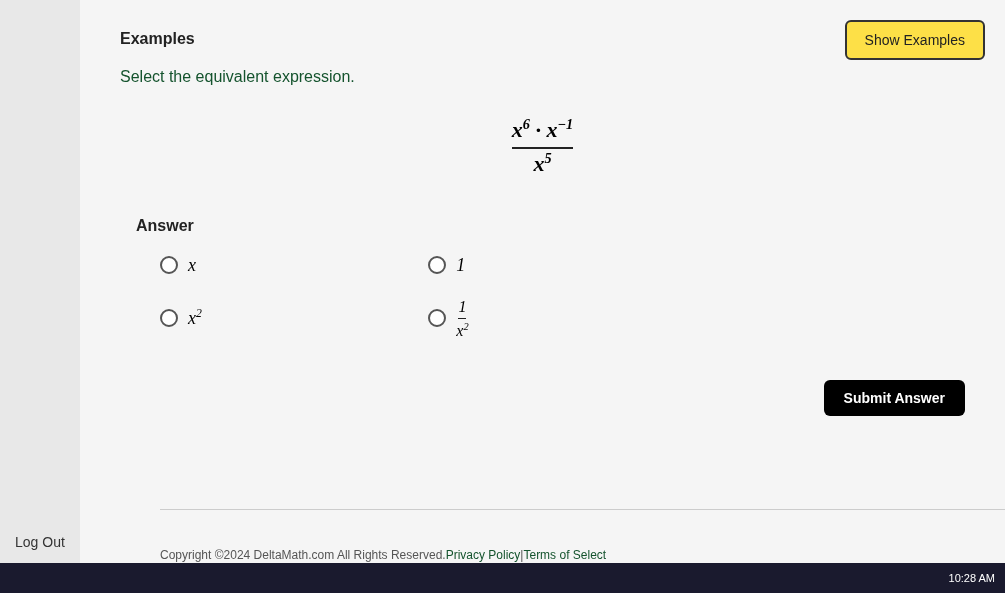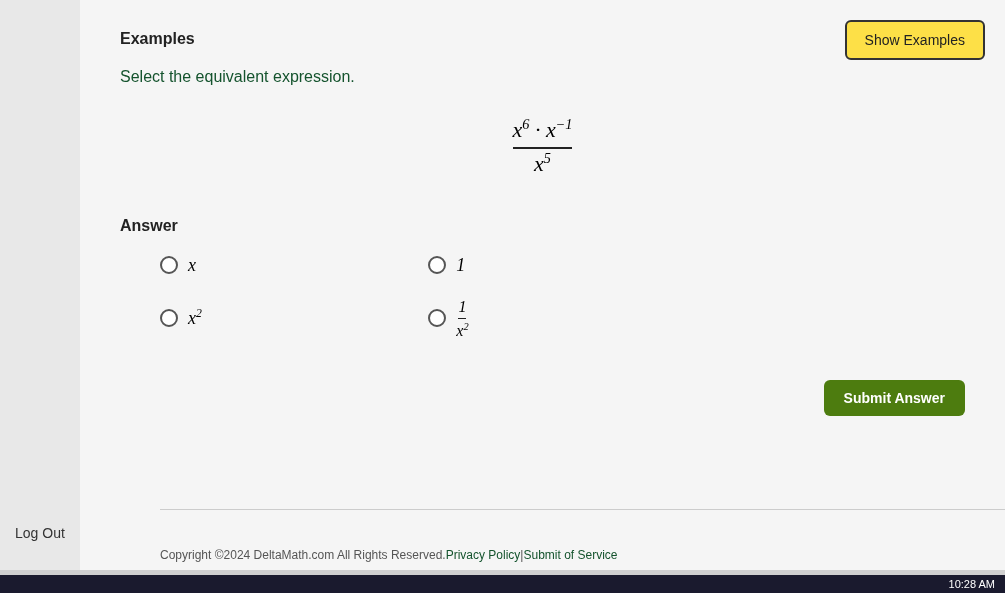--- a/index.html
+++ b/index.html
@@ -35,33 +35,35 @@
     }
     .expression-container {
       text-align: center;
       margin: 20px 0 40px 0;
     }
     .fraction {
       display: inline-flex;
       flex-direction: column;
       align-items: center;
       font-size: 22px;
+      font-weight: bold;
     }
     .fraction .numerator {
       padding-bottom: 4px;
       border-bottom: 2px solid #222;
     }
     .fraction .denominator {
     }
     .answer-label {
       font-size: 16px;
       font-weight: bold;
       color: #222;
       margin-bottom: 20px;
       font-family: Arial, sans-serif;
+      margin-left: 16px;
     }
     .answer-grid {
       display: grid;
       grid-template-columns: 1fr 1fr 1fr;
       gap: 20px 0;
       margin-left: 40px;
     }
     .answer-option {
       display: flex;
       align-items: center;
@@ -87,21 +89,21 @@
       padding: 10px 18px;
       font-size: 14px;
       font-family: Arial, sans-serif;
       cursor: pointer;
       color: #222;
     }
     .submit-btn {
       position: absolute;
       right: 40px;
       top: 380px;
-      background: #4d7c0f;
+      background: #000000;
       color: white;
       border: none;
       border-radius: 6px;
       padding: 10px 20px;
       font-size: 14px;
       font-family: Arial, sans-serif;
       cursor: pointer;
       font-weight: bold;
     }
     .footer {
@@ -122,35 +124,35 @@
     .sidebar-left {
       position: absolute;
       left: 0;
       top: 0;
       width: 80px;
       height: 570px;
       background: #e8e8e8;
     }
     .logout-btn {
       position: absolute;
-      bottom: 29px;
+      bottom: 20px;
       left: 15px;
       font-size: 14px;
       color: #333;
       font-family: Arial, sans-serif;
       background: none;
       border: none;
       cursor: pointer;
     }
     .taskbar {
       position: absolute;
       bottom: 0;
       left: 0;
       width: 1005px;
-      height: 18px;
+      height: 30px;
       background: #1a1a2e;
       display: flex;
       align-items: center;
       justify-content: flex-end;
       padding-right: 10px;
     }
     .taskbar-time {
       color: white;
       font-size: 11px;
       font-family: Arial, sans-serif;
@@ -231,20 +233,20 @@
   </div>
 
   <button class="submit-btn">Submit Answer</button>
 
   <div class="divider-line"></div>
 
   <div class="footer">
     <span>Copyright ©2024 DeltaMath.com All Rights Reserved.</span>
     <a href="#">Privacy Policy</a>
     <span>|</span>
-    <a href="#">Submit of Service</a>
+    <a href="#">Terms of Select</a>
   </div>
 
 </div>
 
 <div class="taskbar">
   <span class="taskbar-time">10:28 AM</span>
 </div>
 
 </body></html>

